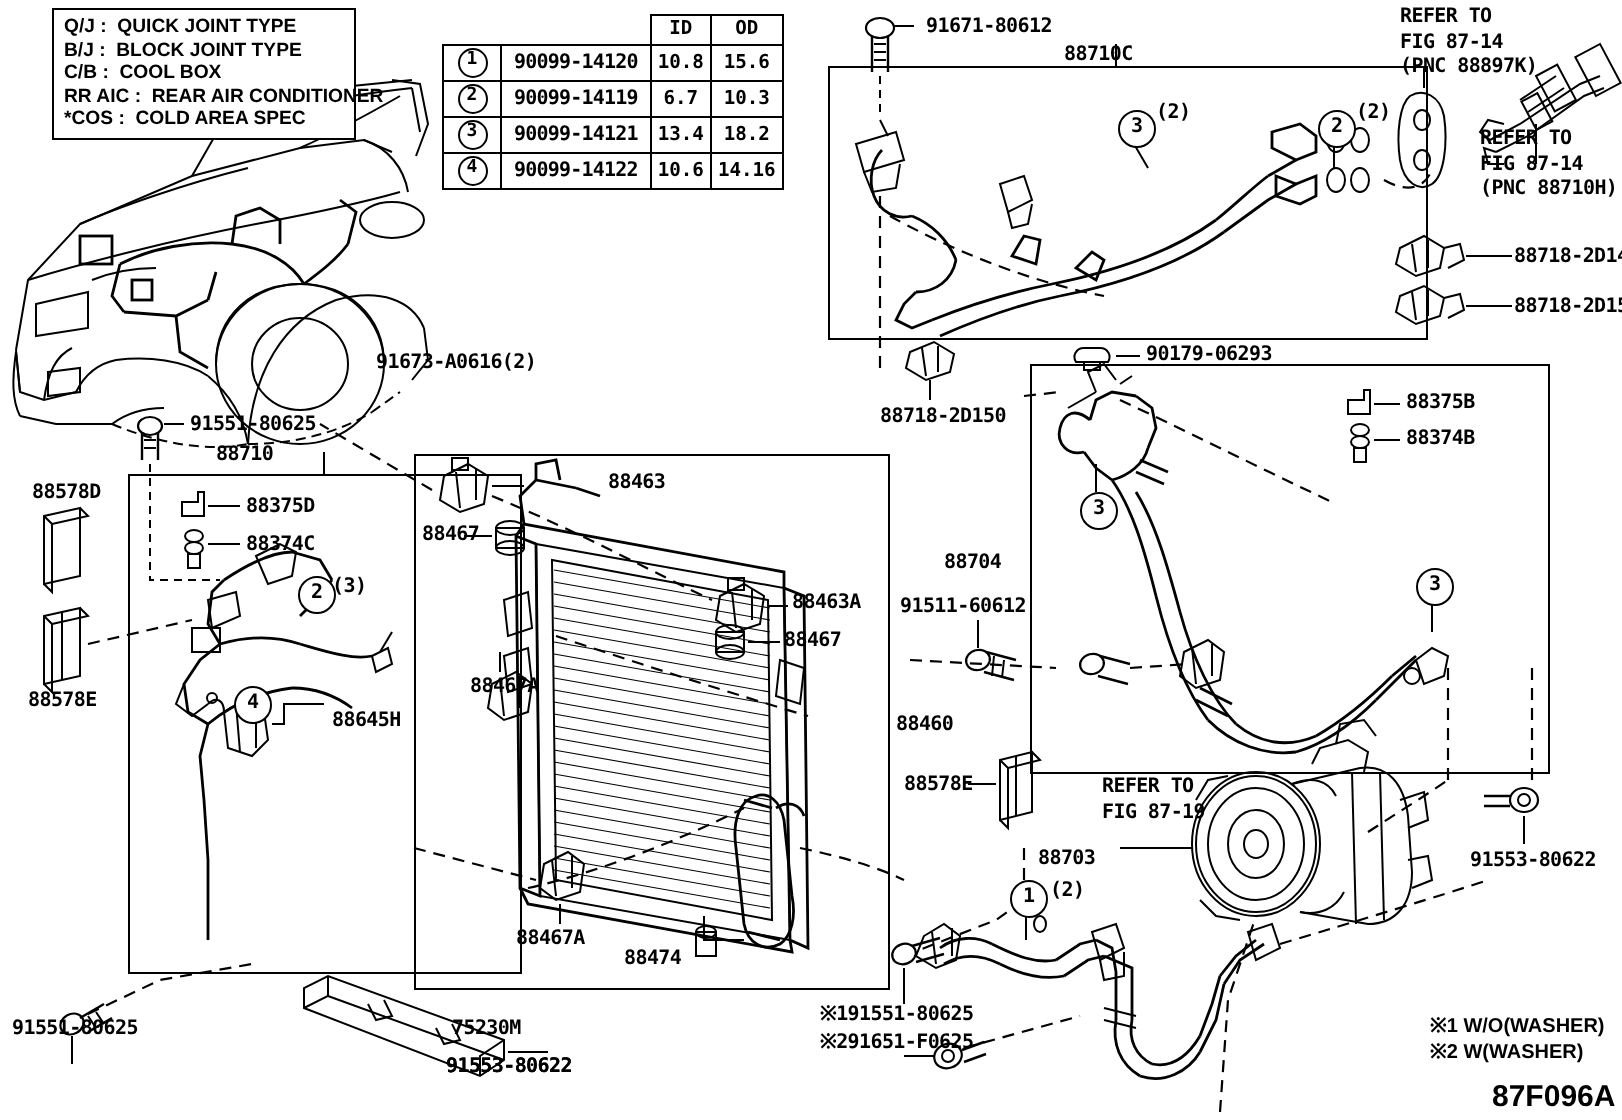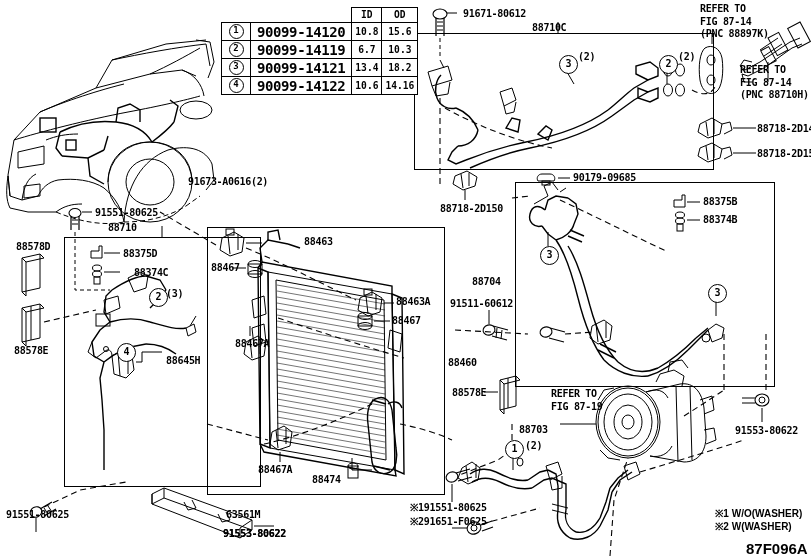--- a/index.html
+++ b/index.html
@@ -8,21 +8,21 @@
   .lbl{position:absolute;white-space:pre;font-family:"DejaVu Sans Mono","Liberation Mono",monospace;
        font-weight:bold;font-size:10px;letter-spacing:-0.3px;line-height:11px;}
   .lbl.sans{font-family:"Liberation Sans",sans-serif;font-weight:bold;font-size:10px;letter-spacing:0px;}
   .box{position:absolute;border:1.3px solid #000;box-sizing:border-box;}
   .legend{position:absolute;border:1.6px solid #000;box-sizing:border-box;background:#fff;
           padding:3px 5px;z-index:6;}
   .legend div{font-family:"Liberation Sans",sans-serif;font-weight:bold;font-size:9.6px;line-height:11.6px;white-space:pre;}
   table.sz{position:absolute;border-collapse:collapse;background:#fff;z-index:6;}
   table.sz td,table.sz th{border:1.1px solid #000;font-family:"DejaVu Sans Mono","Liberation Mono",monospace;
         font-weight:bold;font-size:9.6px;text-align:center;padding:1px 3px;line-height:12px;}
-  table.sz td.pn{font-size:14px;padding:1px 6px;letter-spacing:-0.4px;}
+  table.sz td.pn{font-size:10px;padding:1px 6px;letter-spacing:-0.4px;}
   table.sz td.nc{width:22px;}
   .circnum{display:inline-block;width:13px;height:13px;border:1.2px solid #000;border-radius:50%;
         line-height:11px;font-size:9px;text-align:center;font-weight:bold;}
   .cnum{position:absolute;width:17px;height:17px;border:1.3px solid #000;border-radius:50%;
         font-family:"DejaVu Sans Mono","Liberation Mono",monospace;font-weight:bold;font-size:10px;
         line-height:15px;text-align:center;background:#fff;z-index:5;}
   svg{position:absolute;left:0;top:0;overflow:visible;}
   .ln{stroke:#000;fill:none;}
   .dash{stroke:#000;fill:none;stroke-dasharray:6 4;stroke-width:1.1;}
   .dash2{stroke:#000;fill:none;stroke-dasharray:4 3;stroke-width:1;}
@@ -82,20 +82,27 @@
       <path d="M212,164 L214,180 L206,190"></path>
       <path d="M182,70 C194,74 202,84 204,96"></path>
     </g>
     <g class="thin" stroke-dasharray="5 3">
       <path d="M124,222 C148,222 170,216 186,206"></path>
       <path d="M56,212 C80,222 104,226 124,222"></path>
       <path d="M186,206 L200,196"></path>
     </g>
   </svg>
 
+  <div class="legend" style="left:26px;top:4px;width:152px;">
+    <div>Q/J :  QUICK JOINT TYPE</div>
+    <div>B/J :  BLOCK JOINT TYPE</div>
+    <div>C/B :  COOL BOX</div>
+    <div>RR AIC :  REAR AIR CONDITIONER</div>
+    <div>*COS :  COLD AREA SPEC</div>
+  </div>
 
   <table class="sz" style="left:221px;top:7px;">
     <tbody>
     <tr>
       <td style="border:none"></td>
           <td style="border:none"></td>
       <td>ID</td>
       <td>OD</td>
     </tr>
     <tr>
@@ -585,29 +592,29 @@
   <div class="lbl" style="left:578px;top:51px;">(2)</div>
   <div class="lbl" style="left:678px;top:51px;">(2)</div>
 
   <div class="lbl" style="left:700px;top:3px;line-height:12.5px;"><span>REFER TO</span><br><span>FIG 87-14</span><br><span>(PNC 88897K)</span></div>
 
   <div class="lbl" style="left:740px;top:64px;line-height:12.5px;"><span>REFER TO</span><br><span>FIG 87-14</span><br><span>(PNC 88710H)</span></div>
 
   <div class="lbl" style="left:757px;top:123px;">88718-2D140</div>
   <div class="lbl" style="left:757px;top:148px;">88718-2D150</div>
   <div class="lbl" style="left:440px;top:203px;">88718-2D150</div>
-  <div class="lbl" style="left:573px;top:172px;">90179-09685</div>
+  <div class="lbl" style="left:573px;top:172px;">90179-06293</div>
   <div class="lbl" style="left:703px;top:196px;">88375B</div>
   <div class="lbl" style="left:703px;top:214px;">88374B</div>
 
   <div class="lbl" style="left:188px;top:176px;">91673-A0616(2)</div>
   <div class="lbl" style="left:95px;top:207px;">91551-80625</div>
   <div class="lbl" style="left:108px;top:222px;">88710</div>
   <div class="lbl" style="left:123px;top:248px;">88375D</div>
-  <div class="lbl" style="left:123px;top:267px;margin-left:11px;">88374C</div>
+  <div class="lbl" style="left:123px;top:267px;">88374C</div>
   <div class="lbl" style="left:16px;top:241px;">88578D</div>
   <div class="lbl" style="left:14px;top:345px;">88578E</div>
   <div class="lbl" style="left:166px;top:288px;">(3)</div>
   <div class="lbl" style="left:142px;top:355px;margin-left:24px;">88645H</div>
 
   <div class="lbl" style="left:304px;top:236px;">88463</div>
   <div class="lbl" style="left:211px;top:262px;">88467</div>
   <div class="lbl" style="left:396px;top:296px;">88463A</div>
   <div class="lbl" style="left:392px;top:315px;">88467</div>
   <div class="lbl" style="left:235px;top:338px;">88467A</div>
@@ -620,21 +627,21 @@
   <div class="lbl" style="left:452px;top:387px;">88578E</div>
 
   <div class="lbl" style="left:519px;top:424px;">88703</div>
   <div class="lbl" style="left:525px;top:440px;">(2)</div>
 
   <div class="lbl" style="left:551px;top:388px;line-height:12.5px;"><span>REFER TO</span><br><span>FIG 87-19</span></div>
 
   <div class="lbl" style="left:735px;top:425px;">91553-80622</div>
   <div class="lbl" style="left:223px;top:528px;" style2="">91553-80622</div>
   <div class="lbl" style="left:6px;top:509px;">91551-80625</div>
-  <div class="lbl" style="left:226px;top:509px;">63561M</div>
+  <div class="lbl" style="left:226px;top:509px;">75230M</div>
 
   <div class="lbl" style="left:410px;top:502px;">※191551-80625</div>
   <div class="lbl" style="left:410px;top:516px;">※291651-F0625</div>
   <div class="lbl sans" style="left:715px;top:508px;">※1 W/O(WASHER)</div>
   <div class="lbl sans" style="left:715px;top:521px;">※2 W(WASHER)</div>
 
   <div class="lbl sans" style="left:746px;top:543px;font-size:15px;">87F096A</div>
 
   <div class="lbl" style="left:223px;top:528px;">91553-80622</div>
 

